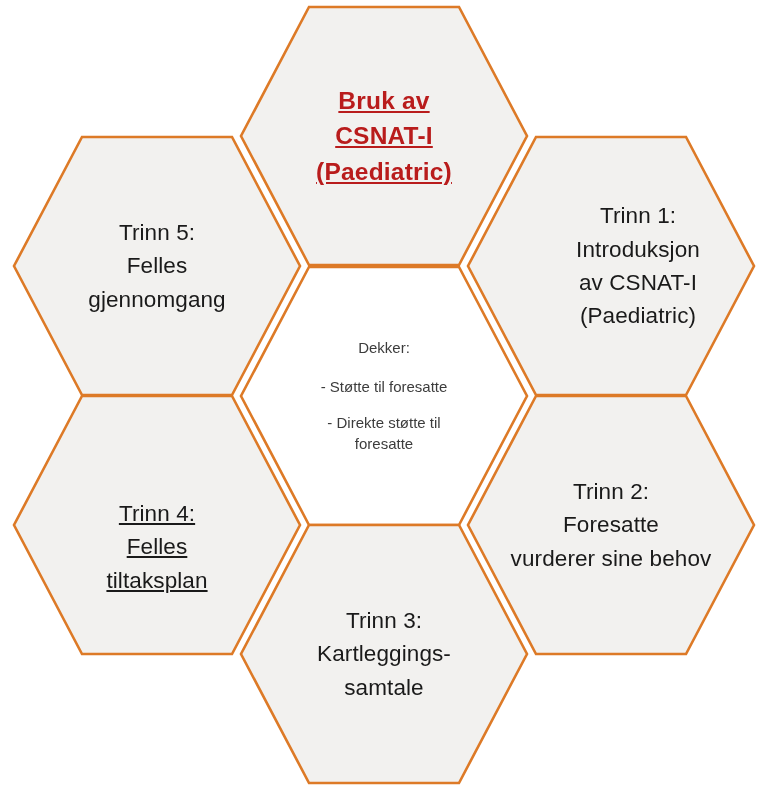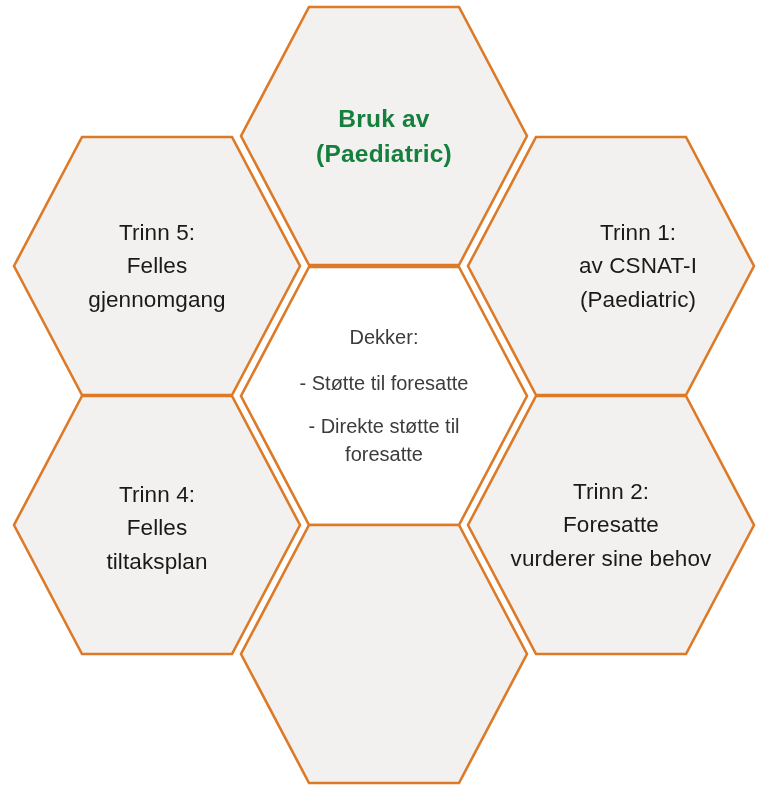--- a/index.html
+++ b/index.html
@@ -47,30 +47,31 @@
   
   .step-label {
     color: #1a1a1a;
     font-size: 22.5px;
     font-weight: 400;
     line-height: 1.48;
     letter-spacing: 0.1px;
   }
   
   .title-label {
-    color: #15803d;
+    color: #b91c1c;
     font-size: 24.5px;
     font-weight: 700;
     line-height: 1.44;
     letter-spacing: 0.2px;
+    text-decoration: underline;
   }
   
   .center-label {
     color: #3c3c3c;
-    font-size: 20px;
+    font-size: 15px;
     font-weight: 400;
     line-height: 1.42;
   }
   .center-label .heading {
     margin-bottom: 17px;
   }
   .center-label .para {
     margin-bottom: 15px;
   }
   .center-label .para:last-child {
@@ -94,37 +95,44 @@
 
     <polygon class="hex-shape" points="309,525 459,525 527,654 459,783 309,783 241,654" fill="#f2f1ef" stroke="#dd7a27" stroke-width="2.6"></polygon>
 
     <polygon class="hex-shape" points="536,137 686,137 754,266 686,395 536,395 468,266" fill="#f2f1ef" stroke="#dd7a27" stroke-width="2.6"></polygon>
 
     <polygon class="hex-shape" points="536,396 686,396 754,525 686,654 536,654 468,525" fill="#f2f1ef" stroke="#dd7a27" stroke-width="2.6"></polygon>
   </svg>
 
   <div class="hex-label title-label" style="left:241px; top:7px; width:286px; height:258px;">
     <span class="line">Bruk av</span>
+    <span class="line">CSNAT-I</span>
     <span class="line">(Paediatric)</span>
   </div>
 
   <div class="hex-label step-label" style="left:495px; top:137px; width:286px; height:258px;">
     <span class="line">Trinn 1:</span>
+    <span class="line">Introduksjon</span>
     <span class="line">av CSNAT-I</span>
     <span class="line">(Paediatric)</span>
   </div>
 
   <div class="hex-label step-label" style="left:468px; top:396px; width:286px; height:258px;">
     <span class="line">Trinn 2:</span>
     <span class="line">Foresatte</span>
     <span class="line">vurderer sine behov</span>
   </div>
 
+  <div class="hex-label step-label" style="left:241px; top:525px; width:286px; height:258px;">
+    <span class="line">Trinn 3:</span>
+    <span class="line">Kartleggings-</span>
+    <span class="line">samtale</span>
+  </div>
 
-  <div class="hex-label step-label" style="left:14px; top:399px; width:286px; height:258px;">
+  <div class="hex-label step-label" style="left:14px; top:418px; width:286px; height:258px;text-decoration:underline;">
     <span class="line">Trinn 4:</span>
     <span class="line">Felles</span>
     <span class="line">tiltaksplan</span>
   </div>
 
   <div class="hex-label step-label" style="left:14px; top:137px; width:286px; height:258px;text-align:right;">
     <span class="line">Trinn 5:</span>
     <span class="line">Felles</span>
     <span class="line">gjennomgang</span>
   </div>

